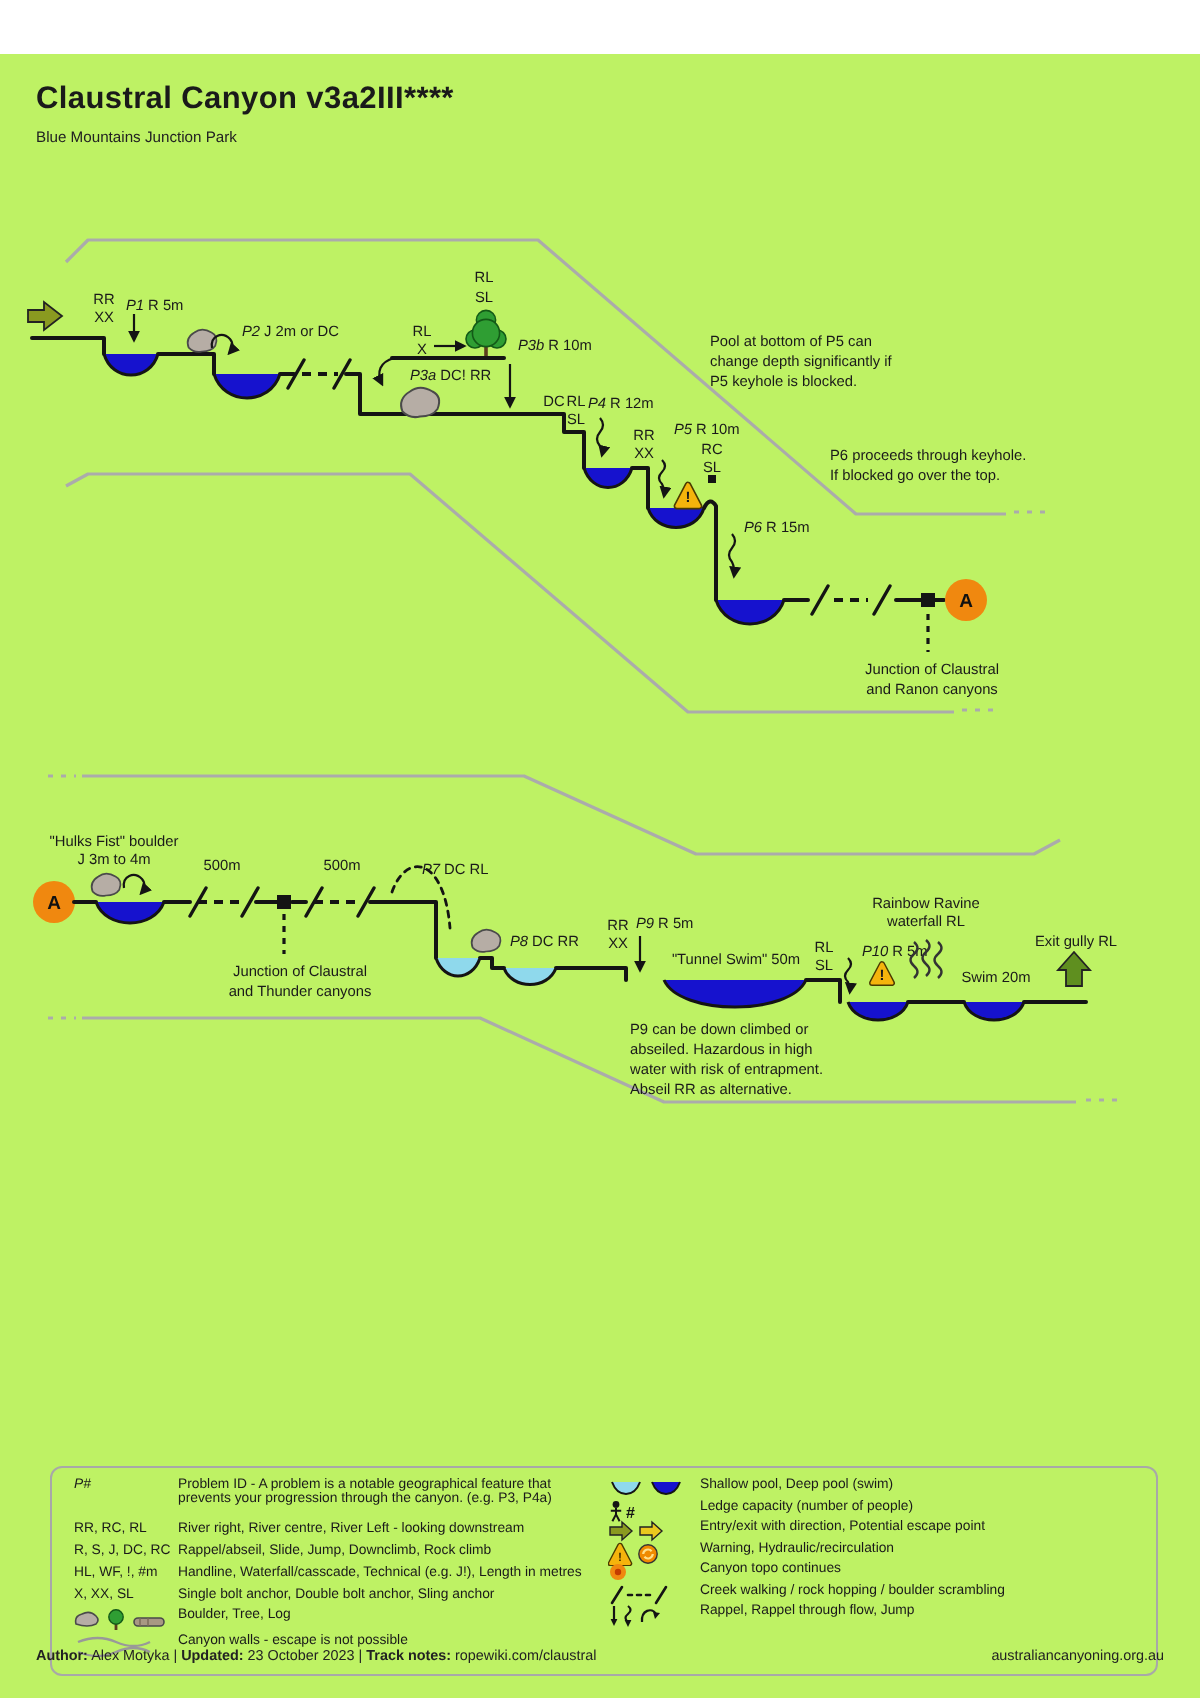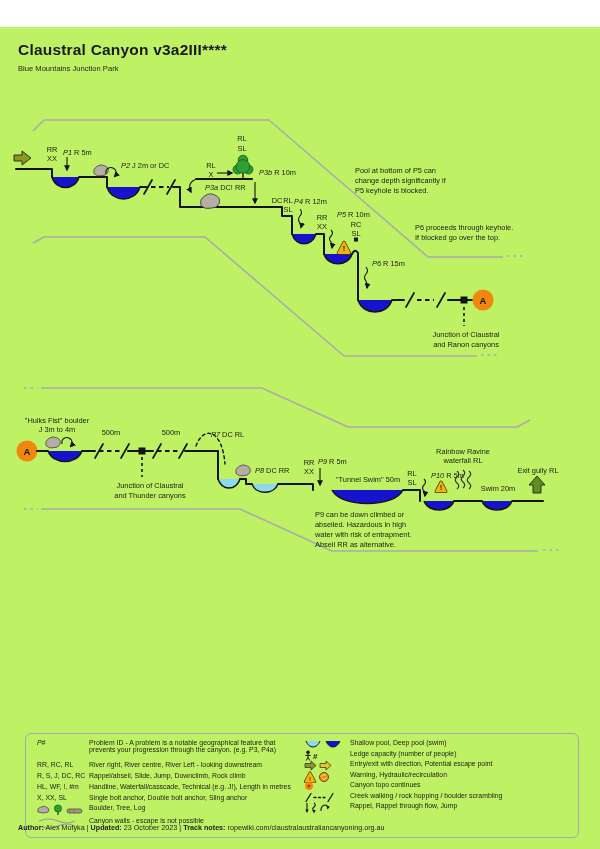--- a/index.html
+++ b/index.html
@@ -25,21 +25,21 @@
   .arcdc{fill:none;stroke:#141414;stroke-width:1.4;stroke-dasharray:3 3;stroke-linecap:round;}
   
   #legend{position:absolute;left:25px;top:706px;width:552px;height:103px;
           border:1px solid #A8A8A8;border-radius:6px;font-size:6.9px;}
   .lrow{position:absolute;display:flex;align-items:flex-start;}
   .lkey{display:inline-block;width:52px;font-style:normal;}
   .ldesc{display:inline-block;}
   .licon{display:inline-block;width:52px;}
   .ricon{display:inline-block;width:46px;}
   #footer{position:absolute;left:18px;right:18px;top:796px;display:flex;
-          font-size:7.2px;color:#222;}
+          justify-content:space-between;font-size:7.2px;color:#222;}
   #footer b{font-weight:bold;}
   #edgebar{position:absolute;left:57px;top:845px;width:43px;height:4px;background:#2b2b2b;}
 </style>
 </head>
 <body>
 
 <div id="page">
 
   <div id="hdr">
     <h1>Claustral Canyon v3a2III****</h1>

